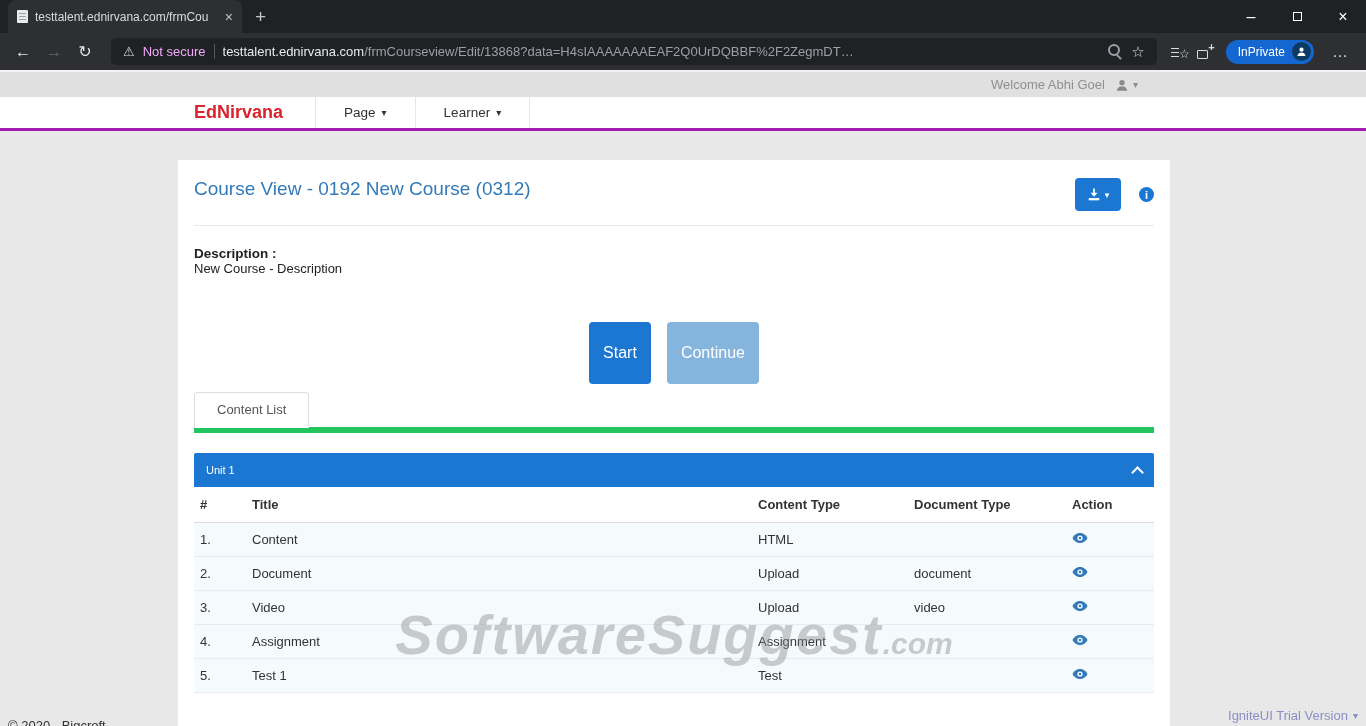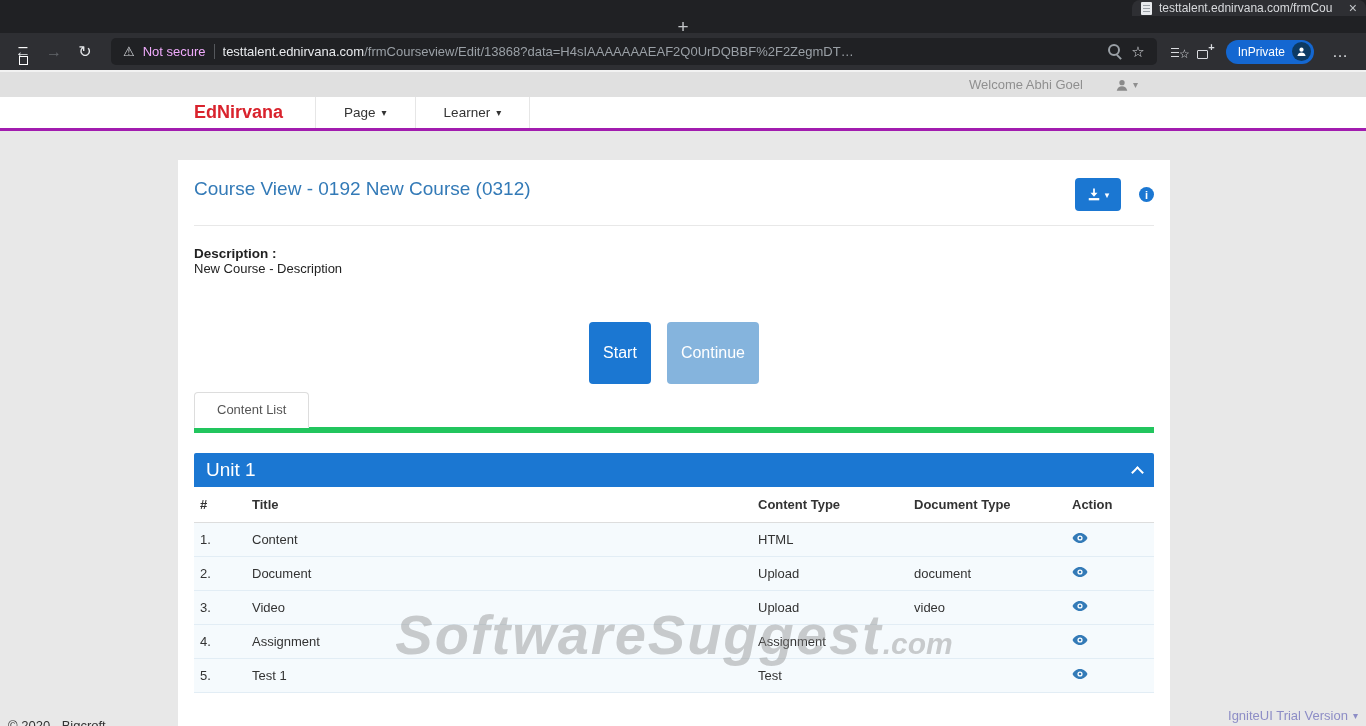--- a/index.html
+++ b/index.html
@@ -4,21 +4,21 @@
 <style>
   * { box-sizing: border-box; }
   html,body { margin:0; padding:0; }
   body {
     width:1366px; height:726px; overflow:hidden;
     font-family:"Liberation Sans", sans-serif;
     background:#e8e8e8;
   }
 
   
-  .titlebar { height:33px; background:#202124; display:flex; align-items:flex-end;flex-direction:column; }
+  .titlebar { height:33px; background:#202124; display:flex; align-items:flex-end; }
   .tab {
     margin-left:8px; width:234px; height:33px; background:#2e2f33;
     border-radius:8px 8px 0 0; display:flex; align-items:center; padding:0 9px;
   }
   .favicon { width:11px; height:13px; background:#e8eaed; border-radius:1px; margin-right:7px; position:relative; flex:none; }
   .favicon::after { content:""; position:absolute; left:2px; top:3px; width:7px; height:7px;
     background:repeating-linear-gradient(to bottom,#9aa0a6 0 1px,transparent 1px 3px); }
   .tab-title { flex:1; font-size:12px; color:#d8dadd; white-space:nowrap; overflow:hidden; }
   .tab-close { color:#c3c6c9; font-size:14px; margin-left:6px; }
   .newtab { color:#c3c6c9; font-size:19px; padding:0 13px; align-self:center; }
@@ -53,21 +53,21 @@
   .col-plus { position:absolute; right:0; top:-2px; color:#dadce0; font-size:11px; font-weight:bold; }
   .inprivate { height:24px; background:#1467d1; border-radius:13px; display:flex; align-items:center;
     gap:7px; padding:0 3px 0 12px; color:#fff; font-size:12px; margin:0 6px; flex:none; }
   .avatar { width:19px; height:19px; border-radius:50%; background:#0d3a62;
     display:flex; align-items:center; justify-content:center; }
   .more-ic { color:#dadce0; font-size:16px; padding:0 7px; letter-spacing:1px; flex:none; }
 
   
   .page { position:relative; height:656px; background:#e8e8e8; overflow:hidden; border-top:2px solid #f2f2f2; }
   .welcome { height:25px; background:#e0e0e0; display:flex; justify-content:flex-end; align-items:center;
-    gap:32px; padding-right:228px; color:#8f8f8f; font-size:13px; }
+    gap:10px; padding-right:228px; color:#8f8f8f; font-size:13px; }
   .user-menu { display:flex; align-items:center; gap:4px; color:#8f8f8f; }
   .caret { font-size:10px; }
 
   .navbar { height:34px; background:#fff; border-bottom:3px solid #a21caf; display:flex;
     align-items:stretch; padding-left:194px; font-size:13.5px; color:#333; }
   .brand { display:flex; align-items:center; color:#d9232d; font-weight:bold; font-size:18px; padding-right:32px; }
   .navitem { display:flex; align-items:center; gap:6px; padding:0 28px; border-left:1px solid #e6e6e6; }
   .navitem:last-child { border-right:1px solid #e6e6e6; }
 
   .card { position:relative; margin:29px 0 0 178px; width:992px; min-height:555px;
@@ -89,21 +89,21 @@
   .btn-start { background:#1b77d2; }
   .btn-continue { background:#85b4dd; }
 
   .tabs-row { margin-top:8px; display:flex; border-bottom:6px solid #22c55e; }
   .tab-active { display:inline-block; height:36px; line-height:34px; padding:0 22px;
     background:#fff; border:1px solid #ddd; border-bottom:1px solid #fff; margin-bottom:-1px;
     border-radius:4px 4px 0 0; font-size:13px; color:#555; }
 
   .unit { margin-top:20px; }
   .unit-head { height:34px; background:#1b77d2; color:#fff; display:flex; align-items:center;
-    padding:0 12px; font-size:19px; border-radius:2px 2px 0 0; }
+    padding:0 12px; font-size:11px; border-radius:2px 2px 0 0; }
   .chev-up { margin-left:auto; width:9px; height:9px; border-left:2px solid #fff; border-top:2px solid #fff;
     transform:rotate(45deg); margin-top:4px; }
 
   table.content { width:100%; border-collapse:collapse; font-size:13px; color:#333; background:#fff; }
   table.content th { text-align:left; font-weight:bold; padding:10px 6px; border-bottom:1px solid #ddd; font-size:13px; }
   table.content td { padding:9px 6px; border-bottom:1px solid #e2edf5; }
   table.content tbody tr { background:#f5fafd; }
   .c-num { width:52px; } .c-ct { width:156px; } .c-dt { width:158px; } .c-act { width:88px; }
   .eye { display:inline-flex; cursor:pointer; }
 

